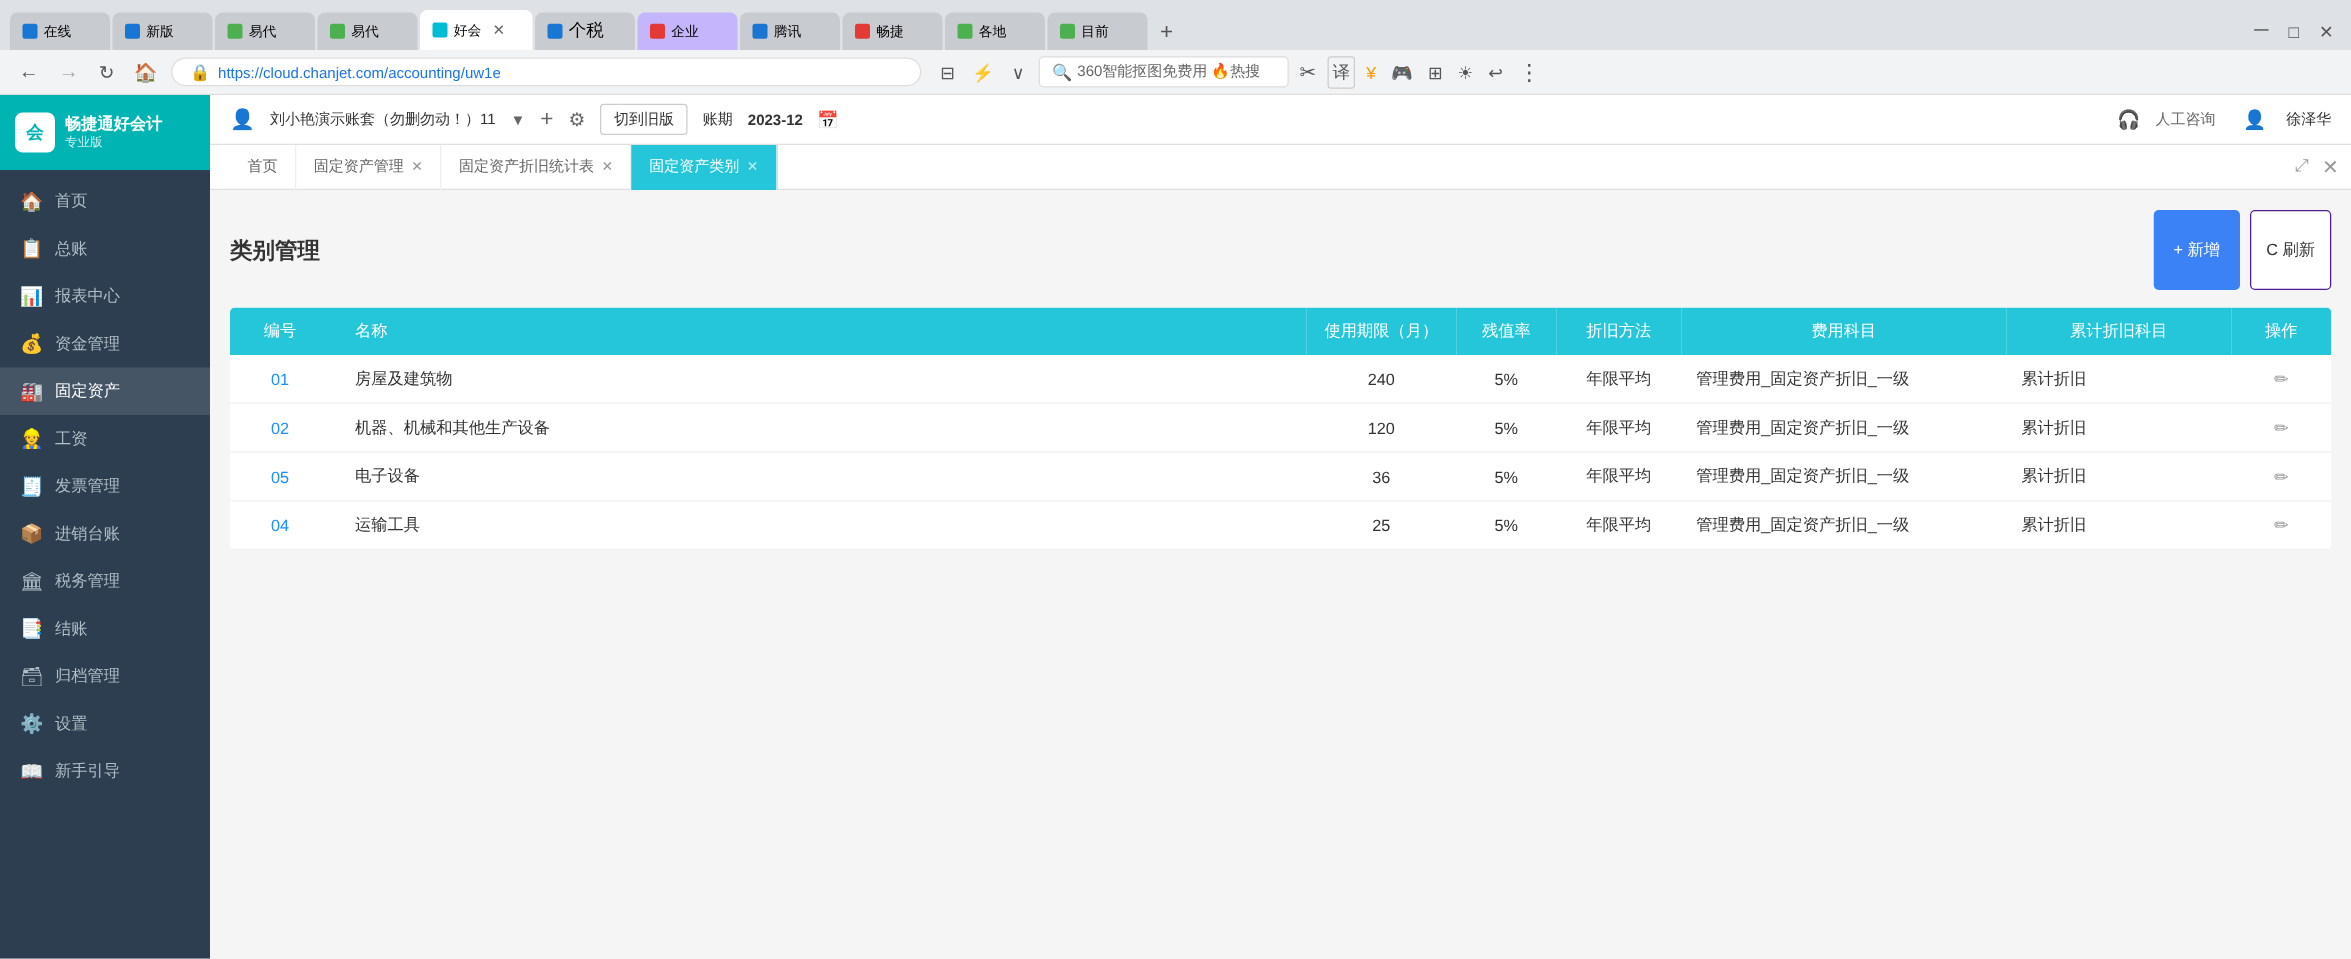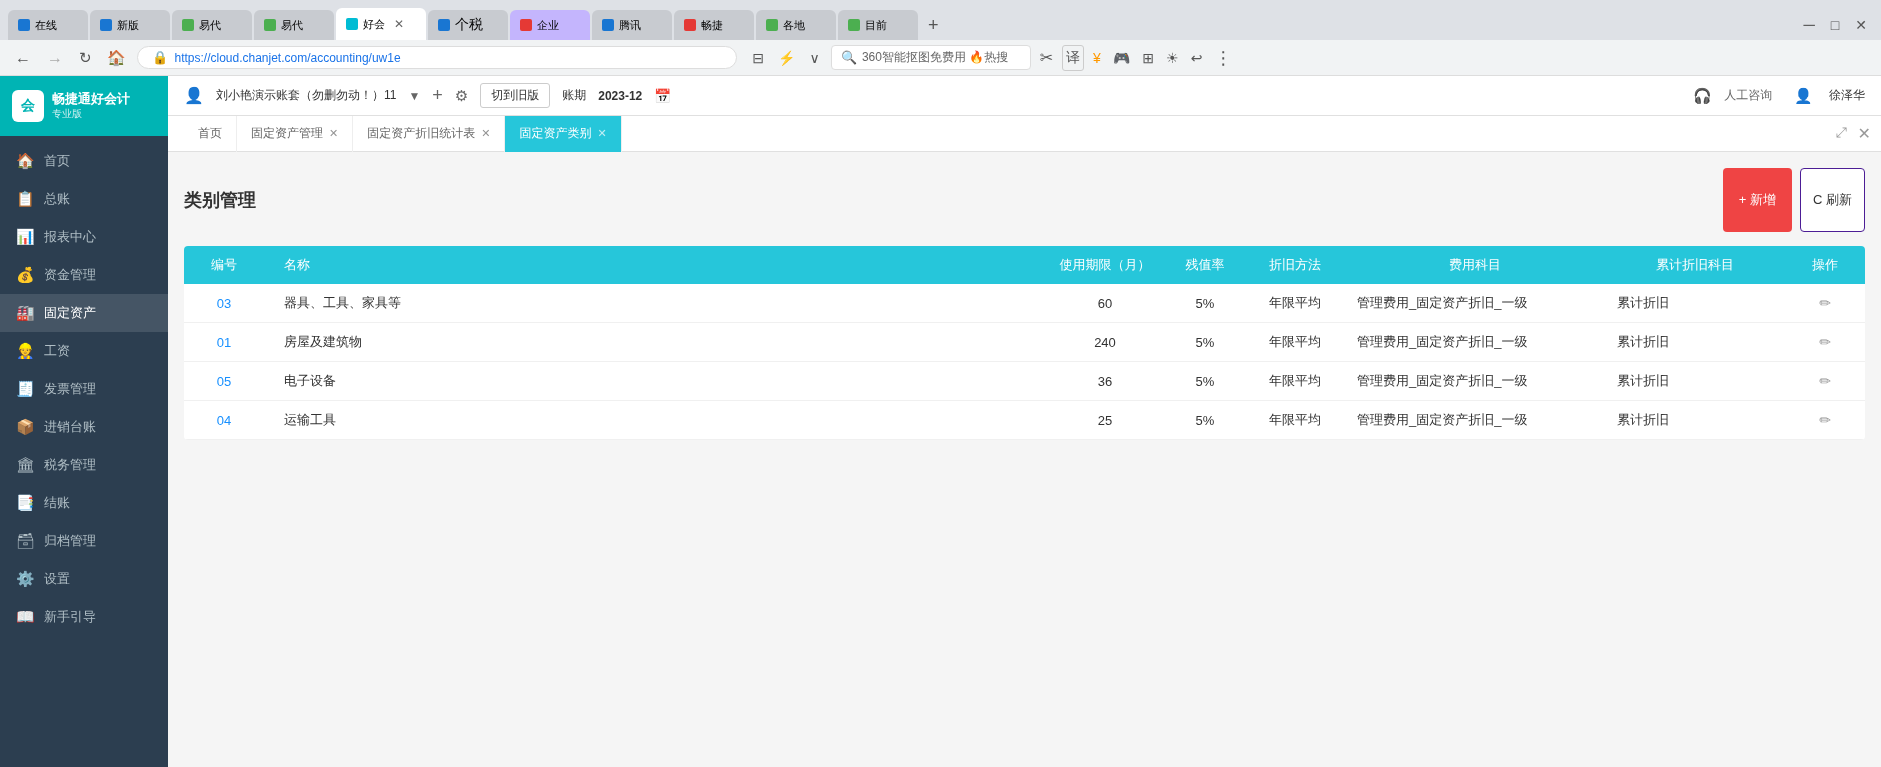--- a/index.html
+++ b/index.html
@@ -28,21 +28,21 @@
     
     .breadcrumb-tabs { background: #fff; border-bottom: 1px solid #e0e0e0; padding: 0 16px; display: flex; align-items: center; height: 36px; gap: 0; }
     .breadcrumb-tab { padding: 0 14px; height: 36px; display: flex; align-items: center; font-size: 12px; color: #666; cursor: pointer; border-right: 1px solid #eee; gap: 6px; }
     .breadcrumb-tab.active { color: #fff; background: #26c6da; }
     .breadcrumb-tab .tab-x { font-size: 11px; cursor: pointer; color: inherit; opacity: 0.7; }
 
     
     .main-content { flex: 1; padding: 16px; background: #f5f5f5; overflow: auto; }
     .page-title { font-size: 18px; font-weight: bold; color: #333; margin-bottom: 14px; display: flex; align-items: center; justify-content: space-between; }
     .action-btns { display: flex; gap: 8px; }
-    .btn-add { background: #ef4444; color: #fff; border: none; border-radius: 4px; padding: 23px 16px; font-size: 13px; cursor: pointer; display: flex; align-items: center; gap: 5px; }
+    .btn-add { background: #3b82f6; color: #fff; border: none; border-radius: 4px; padding: 23px 16px; font-size: 13px; cursor: pointer; display: flex; align-items: center; gap: 5px; }
     .btn-refresh { background: #fff; color: #333; border: 1px solid #4c1d95; border-radius: 4px; padding: 7px 12px; font-size: 13px; cursor: pointer; display: flex; align-items: center; gap: 4px; }
 
     
     .data-table { width: 100%; border-collapse: collapse; background: #fff; border-radius: 4px; overflow: hidden; }
     .data-table thead tr { background: #26c6da; }
     .data-table thead th { color: #fff; font-size: 13px; font-weight: normal; padding: 10px 12px; text-align: center; border: none; }
     .data-table tbody tr { border-bottom: 1px solid #f0f0f0; }
     .data-table tbody td { padding: 10px 12px; font-size: 13px; color: #333; text-align: center; }
     .data-table tbody td.code { color: #1890ff; cursor: pointer; }
     .data-table tbody td.left { text-align: left; }
@@ -262,33 +262,33 @@
             <th style="width:120px;">使用期限（月）</th>
             <th style="width:80px;">残值率</th>
             <th style="width:100px;font-family:Liberation Mono, monospace;">折旧方法</th>
             <th style="width:260px;">费用科目</th>
             <th style="width:180px;">累计折旧科目</th>
             <th style="width:80px;">操作</th>
           </tr>
         </thead>
         <tbody>
           <tr class="table-row">
-            <td class="code">03</td>
-            <td class="left" style="padding-left:20px;">器具、工具、家具等</td>
-            <td>60</td>
+            <td class="code">01</td>
+            <td class="left" style="padding-left:20px;">房屋及建筑物</td>
+            <td>240</td>
             <td>5%</td>
             <td>年限平均</td>
             <td class="left">管理费用_固定资产折旧_一级</td>
             <td class="left">累计折旧</td>
             <td><span class="edit-icon">✏</span></td>
           </tr>
           <tr class="table-row">
-            <td class="code">01</td>
-            <td class="left" style="padding-left:20px;">房屋及建筑物</td>
-            <td>240</td>
+            <td class="code">02</td>
+            <td class="left" style="padding-left:20px;">机器、机械和其他生产设备</td>
+            <td>120</td>
             <td>5%</td>
             <td>年限平均</td>
             <td class="left">管理费用_固定资产折旧_一级</td>
             <td class="left">累计折旧</td>
             <td><span class="edit-icon">✏</span></td>
           </tr>
           <tr class="table-row">
             <td class="code">05</td>
             <td class="left" style="padding-left:20px;">电子设备</td>
             <td>36</td>

